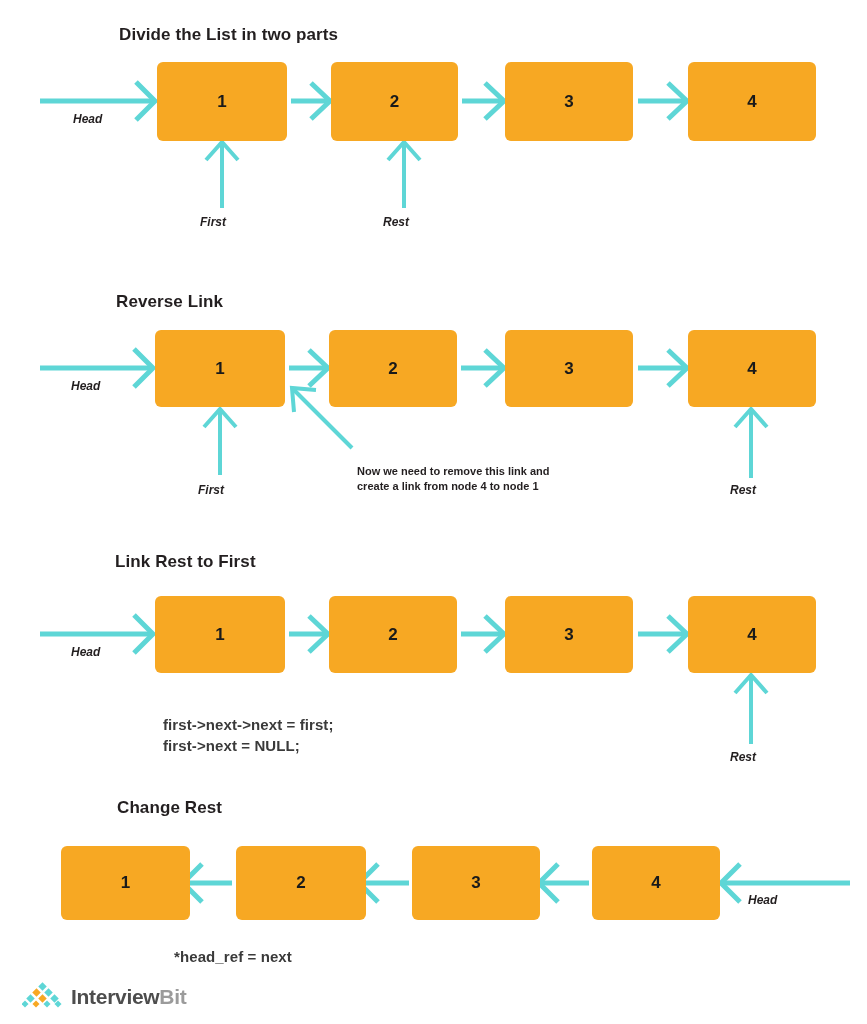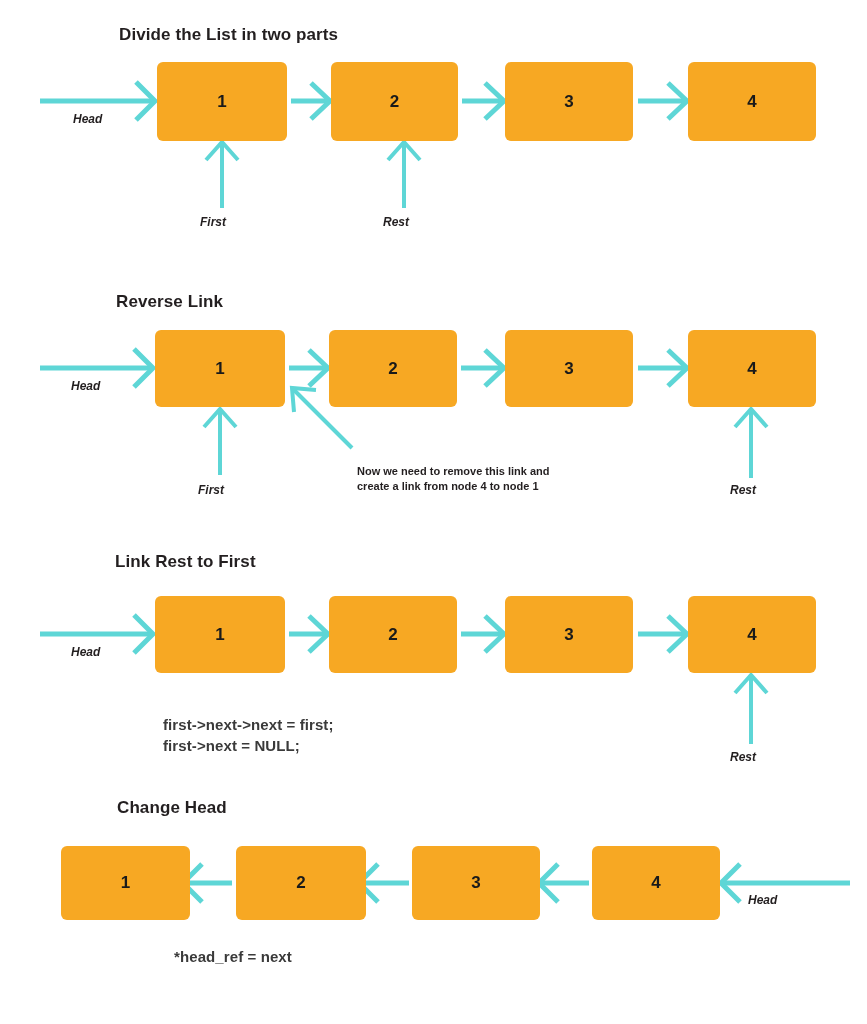--- a/index.html
+++ b/index.html
@@ -268,25 +268,50 @@
   <div class="node" style="left:688px; top:596px; width:128px; height:77px;">4</div>
 
   <div class="label" style="left:71px; top:645px;">Head</div>
   <div class="label" style="left:730px; top:750px;">Rest</div>
 
   <div class="code" style="left:163px; top:716px;">
     <div>first-&gt;next-&gt;next = first;</div>
     <div style="margin-top:4px;">first-&gt;next = NULL;</div>
   </div>
 
-  <div class="section-title" style="left:82px; top:798px;">Change Head</div>
+  <div class="section-title" style="left:82px; top:798px;">Change Rest</div>
 
   <div class="node" style="left:61px; top:846px; width:129px; height:74px;">1</div>
   <div class="node" style="left:236px; top:846px; width:130px; height:74px;">2</div>
   <div class="node" style="left:412px; top:846px; width:128px; height:74px;">3</div>
   <div class="node" style="left:592px; top:846px; width:128px; height:74px;">4</div>
 
   <div class="label" style="left:748px; top:893px;">Head</div>
 
   <div class="code" style="left:174px; top:948px;">*head_ref = next</div>
 
+  <div class="logo">
+    <div class="logo-mark">
+      <svg width="40" height="30" viewBox="0 0 40 30">
+        <g>
+
+          <rect x="17.5" y="1.5" width="6" height="6" transform="rotate(45 20.5 4.5)" fill="#5ed6d6"></rect>
+
+          <rect x="11.5" y="7.5" width="6" height="6" transform="rotate(45 14.5 10.5)" fill="#f7a823"></rect>
+          <rect x="23.5" y="7.5" width="6" height="6" transform="rotate(45 26.5 10.5)" fill="#5ed6d6"></rect>
+
+          <rect x="5.5" y="13.5" width="6" height="6" transform="rotate(45 8.5 16.5)" fill="#5ed6d6"></rect>
+          <rect x="17.5" y="13.5" width="6" height="6" transform="rotate(45 20.5 16.5)" fill="#f7a823"></rect>
+          <rect x="29.5" y="13.5" width="6" height="6" transform="rotate(45 32.5 16.5)" fill="#5ed6d6"></rect>
+
+          <rect x="0.5" y="19.5" width="5" height="5" transform="rotate(45 3 22)" fill="#5ed6d6"></rect>
+          <rect x="11.5" y="19.5" width="5" height="5" transform="rotate(45 14 22)" fill="#f7a823"></rect>
+          <rect x="22.5" y="19.5" width="5" height="5" transform="rotate(45 25 22)" fill="#5ed6d6"></rect>
+          <rect x="33.5" y="19.5" width="5" height="5" transform="rotate(45 36 22)" fill="#5ed6d6"></rect>
+        </g>
+      </svg>
+    </div>
+    <div class="logo-text">
+      <span class="a">Interview</span><span class="b">Bit</span>
+    </div>
+  </div>
 
 </div>
 
 </body></html>

